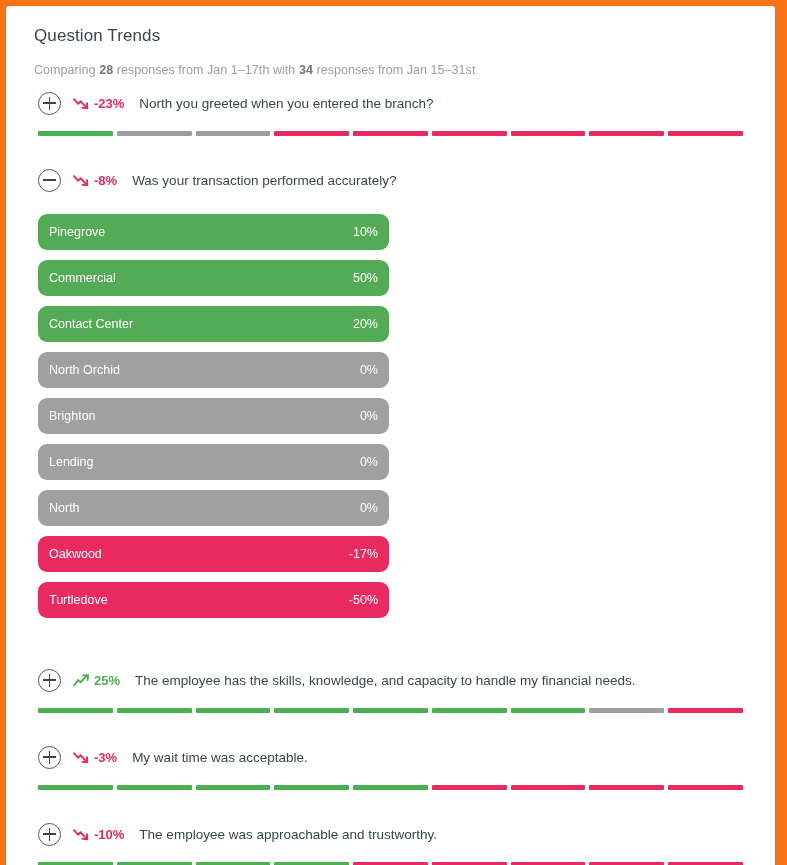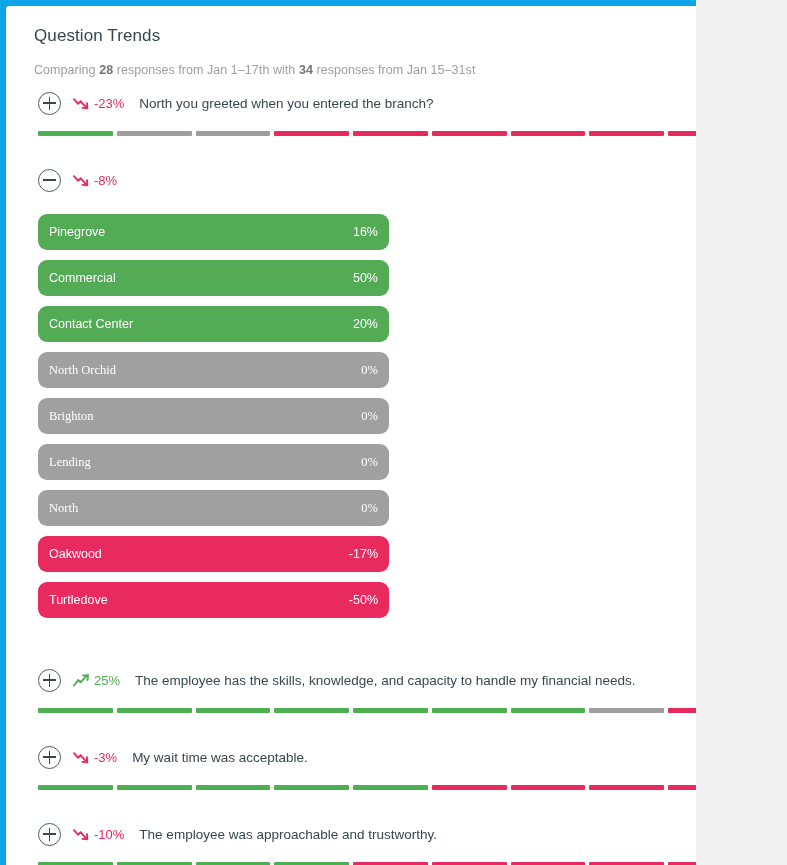--- a/index.html
+++ b/index.html
@@ -3,24 +3,24 @@
 <meta charset="utf-8">
 <style>
   html, body {
     margin: 0;
     padding: 0;
     background: #f1f1f1;
     font-family: "Liberation Sans", sans-serif;
   }
   #page {
     position: relative;
-    width: 696px;
+    width: 787px;
     height: 865px;
     overflow: hidden;
-    background: #0ea5e9;
+    background: #f97316;
   }
   .card {
     position: absolute;
     left: 6px;
     top: 6px;
     width: 769px;
     min-height: 880px;
     background: #ffffff;
     border-radius: 3px;
     box-shadow: 0 1px 3px rgba(0,0,0,0.10), 0 0 1px rgba(0,0,0,0.08);
@@ -81,21 +81,21 @@
   }
   .trend {
     display: flex;
     align-items: center;
     margin-left: 12px;
     flex: 0 0 auto;
   }
   .trend svg { display: block; }
   .delta {
     font-size: 13px;
-    font-weight: 400;
+    font-weight: 700;
     margin-left: 4px;
     white-space: nowrap;
   }
   .delta.down { color: #e82a5f; }
   .delta.up { color: #4caf50; }
   .qtext {
     margin-left: 15px;
     font-size: 13.5px;
     color: #37474f;
     white-space: nowrap;
@@ -123,21 +123,21 @@
     height: 36px;
     display: flex;
     align-items: center;
     justify-content: space-between;
     padding: 0 11px;
     color: #ffffff;
     font-size: 12.5px;
     border-radius: 9px;
   }
   .dbar.g { background: #54ab55; }
-  .dbar.n { background: #a0a0a0; font-family: Liberation Serif, serif; }
+  .dbar.n { background: #a0a0a0; }
   .dbar.r { background: #e82a5f; }
   .dbar .dval { font-size: 12.5px; }
 
   .spacer-after-detail { height: 36px; }
   .qgap { height: 18px; }
 </style>
 </head>
 <body>
 
 <div id="page">
@@ -182,25 +182,26 @@
             <div class="toggle minus"></div>
             <div class="trend">
               <span>
                 <svg width="17" height="13" viewBox="0 0 17 13">
                   <path d="M1 2.2 L5.0 6.6 L7.6 4.4 L13.4 10.6" fill="none" stroke="#e82a5f" stroke-width="1.9" stroke-linecap="round"></path>
                   <path d="M14.0 6.1 L14.2 11.2 L9.4 10.9" fill="none" stroke="#e82a5f" stroke-width="1.9" stroke-linecap="round"></path>
                 </svg>
               </span>
               <span class="delta down">-8%</span>
             </div>
+            <div class="qtext">Was your transaction performed accurately?</div>
           </div>
           <div class="detail">
             <div class="dbar g">
               <span class="dlabel">Pinegrove</span>
-              <span class="dval">16%</span>
+              <span class="dval">10%</span>
             </div>
             <div class="dbar g">
               <span class="dlabel">Commercial</span>
               <span class="dval">50%</span>
             </div>
             <div class="dbar g">
               <span class="dlabel">Contact Center</span>
               <span class="dval">20%</span>
             </div>
             <div class="dbar n">

